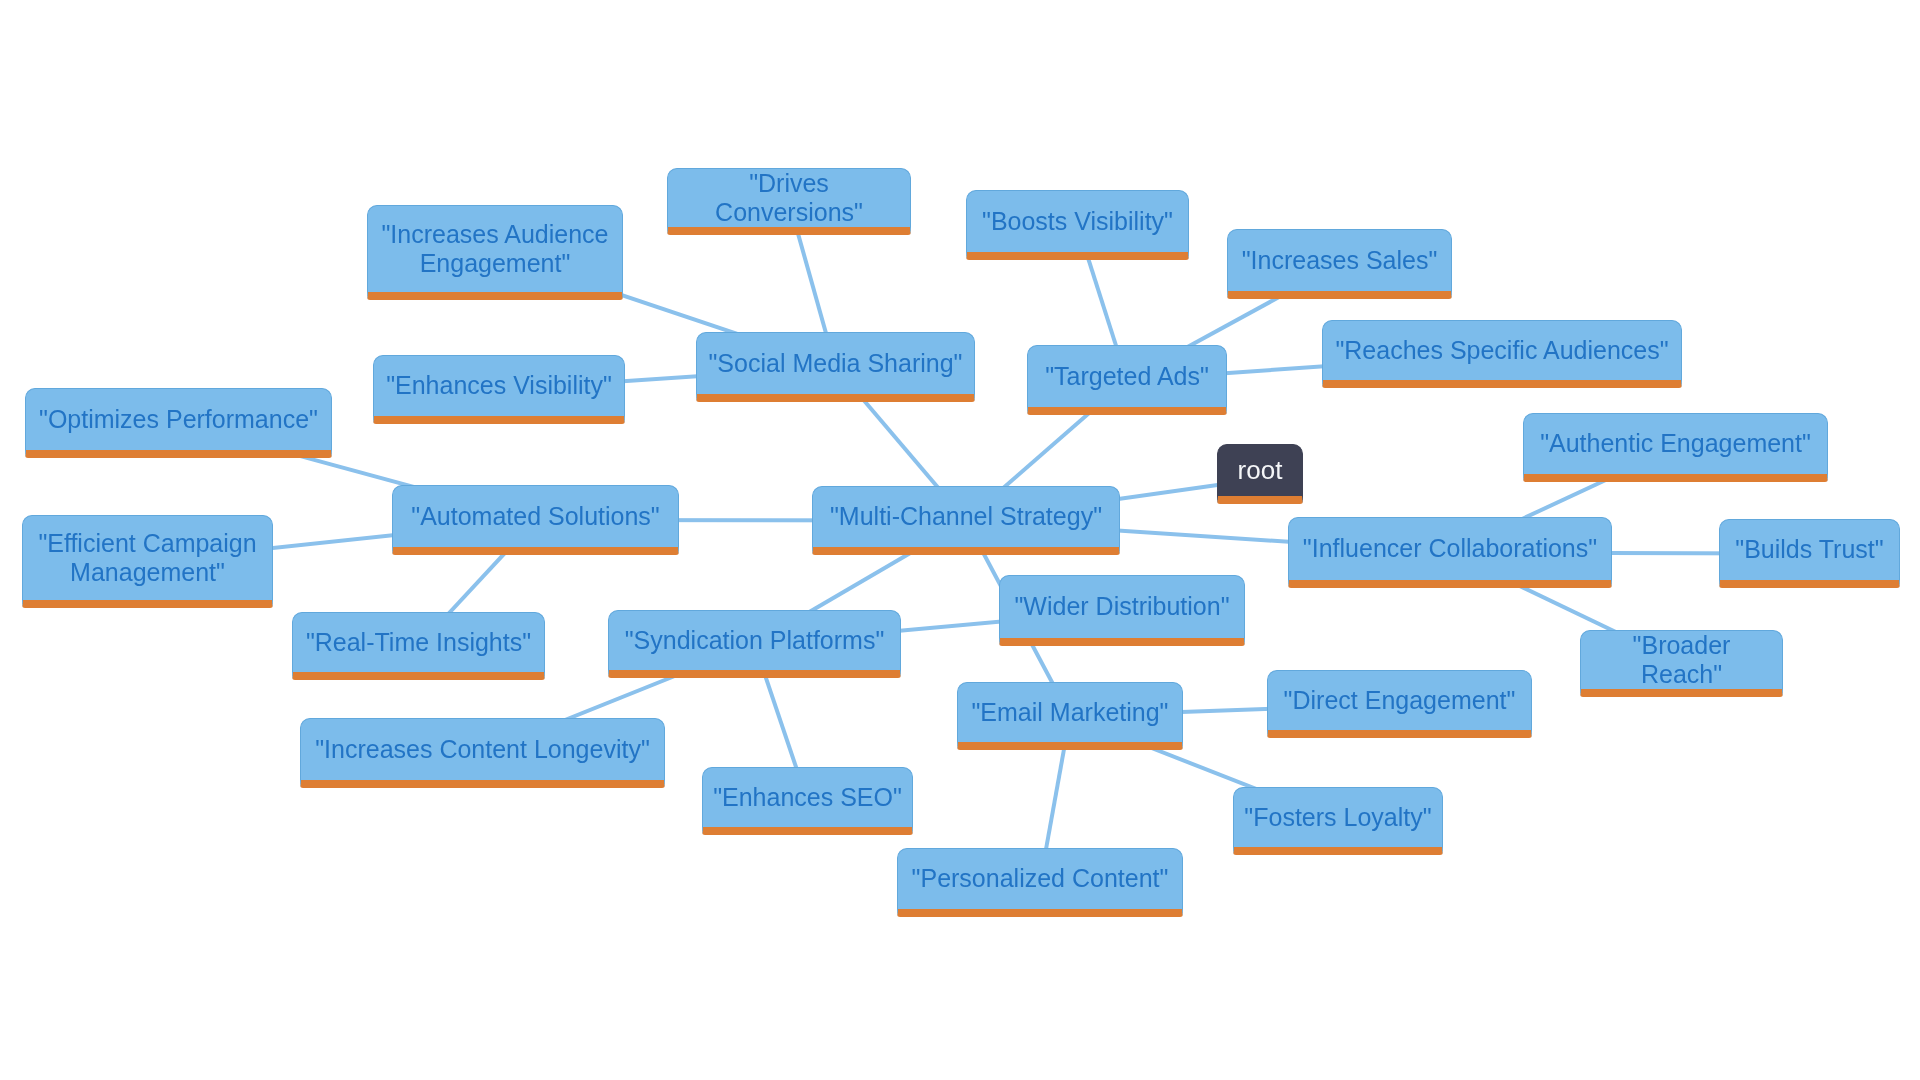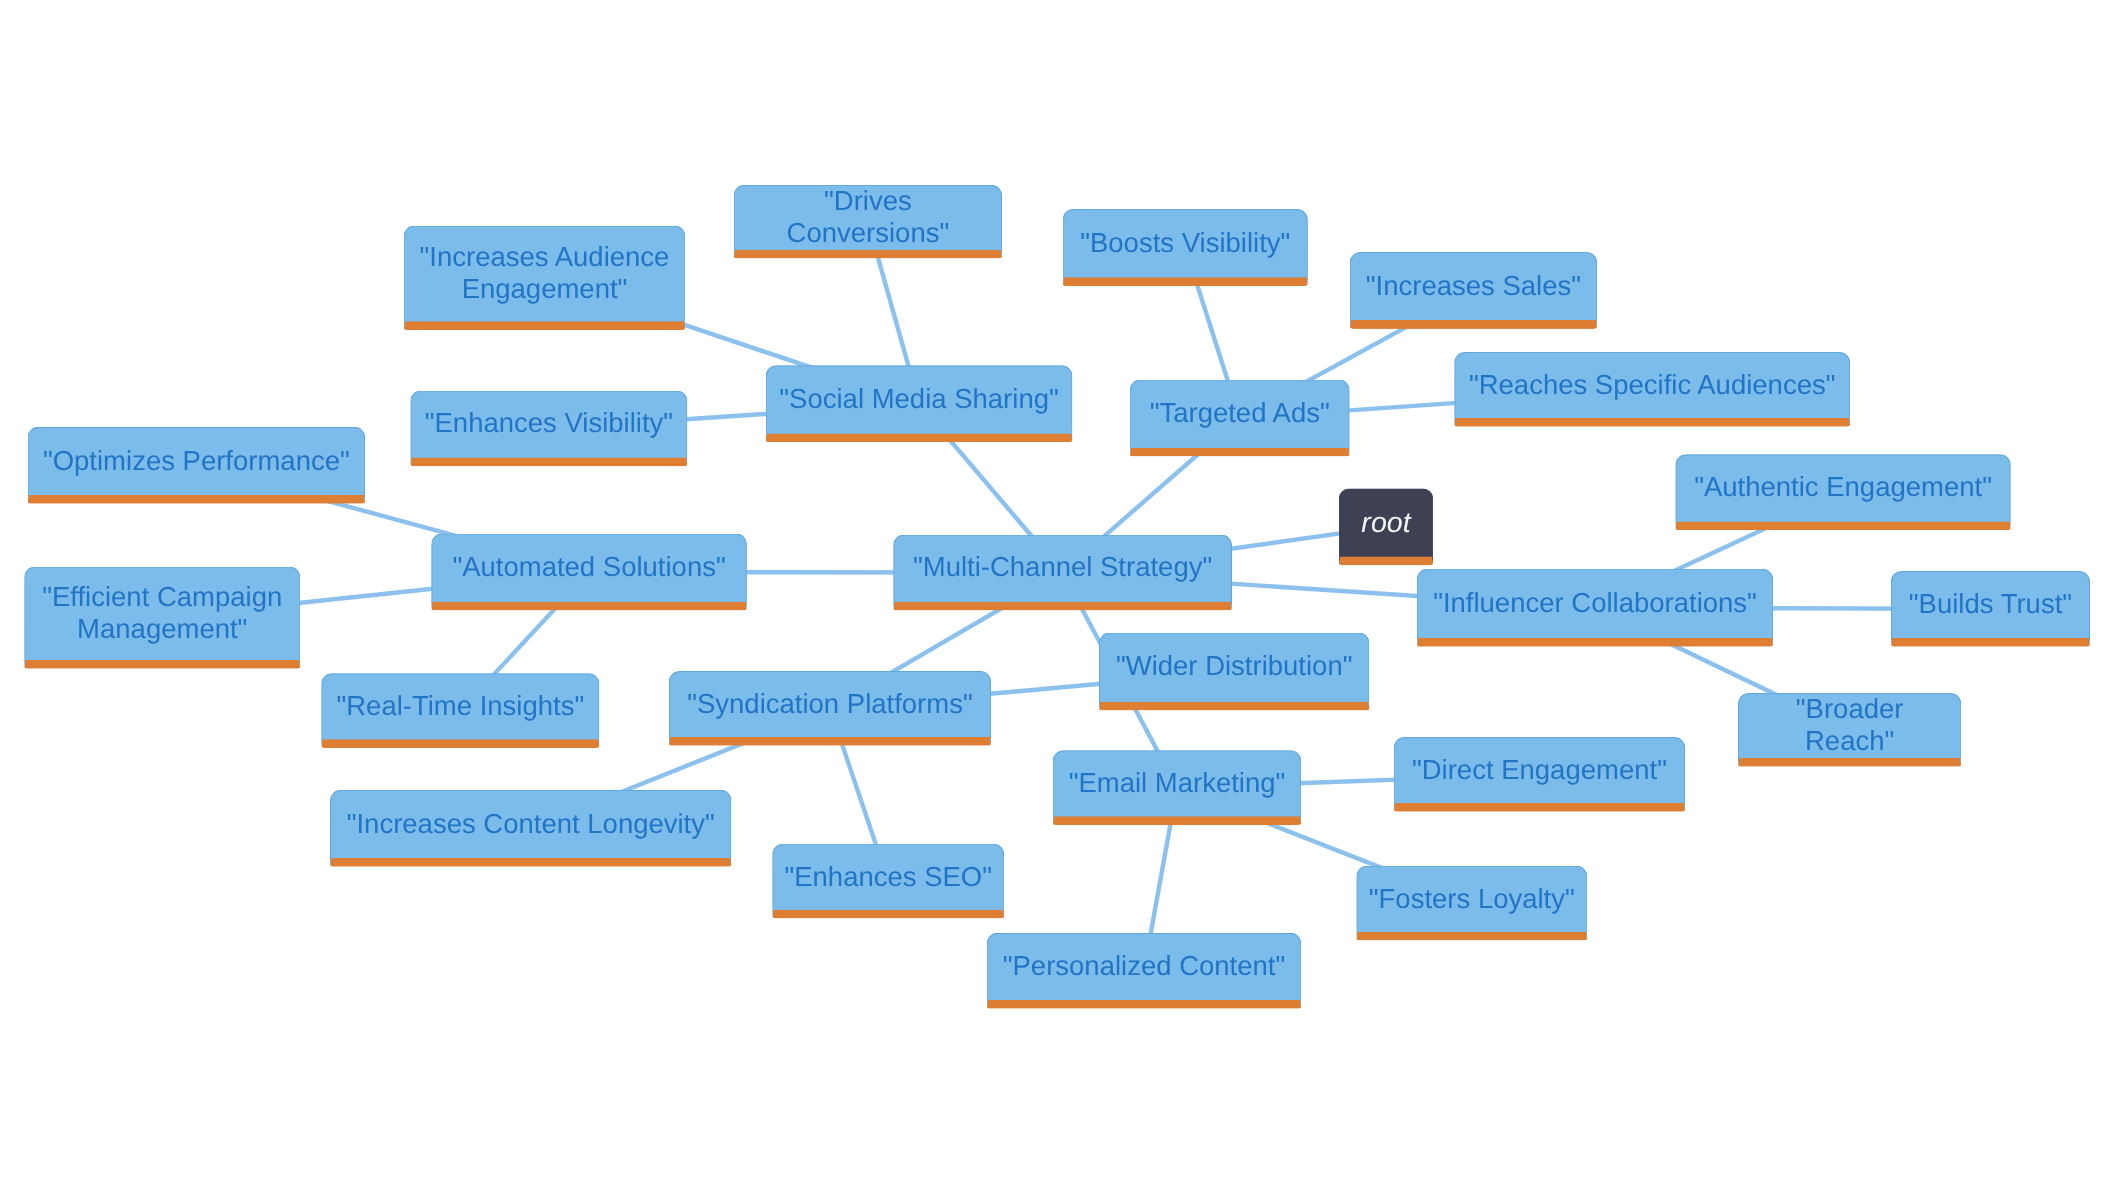--- a/index.html
+++ b/index.html
@@ -74,21 +74,21 @@
       <line x1="754.5" y1="644" x2="807.5" y2="801" stroke="#8BC1EC" stroke-width="4"></line>
       <line x1="754.5" y1="644" x2="1122" y2="610.5" stroke="#8BC1EC" stroke-width="4"></line>
       <line x1="1070" y1="716" x2="1399.5" y2="704" stroke="#8BC1EC" stroke-width="4"></line>
       <line x1="1070" y1="716" x2="1338" y2="821" stroke="#8BC1EC" stroke-width="4"></line>
       <line x1="1070" y1="716" x2="1040" y2="882.5" stroke="#8BC1EC" stroke-width="4"></line>
       <line x1="1450" y1="552.5" x2="1675.5" y2="447.5" stroke="#8BC1EC" stroke-width="4"></line>
       <line x1="1450" y1="552.5" x2="1809.5" y2="553.5" stroke="#8BC1EC" stroke-width="4"></line>
       <line x1="1450" y1="552.5" x2="1681.5" y2="663.5" stroke="#8BC1EC" stroke-width="4"></line>
     </svg>
   <div id="node-layer">
-      <div class="node root" style="left: 1217px; top: 444px; width: 86px; height: 70px; font-style: italic;">
+      <div class="node root" style="left: 1217px; top: 444px; width: 86px; height: 60px;">
         <span class="node-label">root</span>
       </div>
       <div class="node" style="left: 812px; top: 486px; width: 308px; height: 69px;">
         <span class="node-label">"Multi-Channel Strategy"</span>
       </div>
       <div class="node" style="left: 696px; top: 332px; width: 279px; height: 70px;">
         <span class="node-label">"Social Media Sharing"</span>
       </div>
       <div class="node" style="left: 1027px; top: 345px; width: 200px; height: 70px;">
         <span class="node-label">"Targeted Ads"</span>

